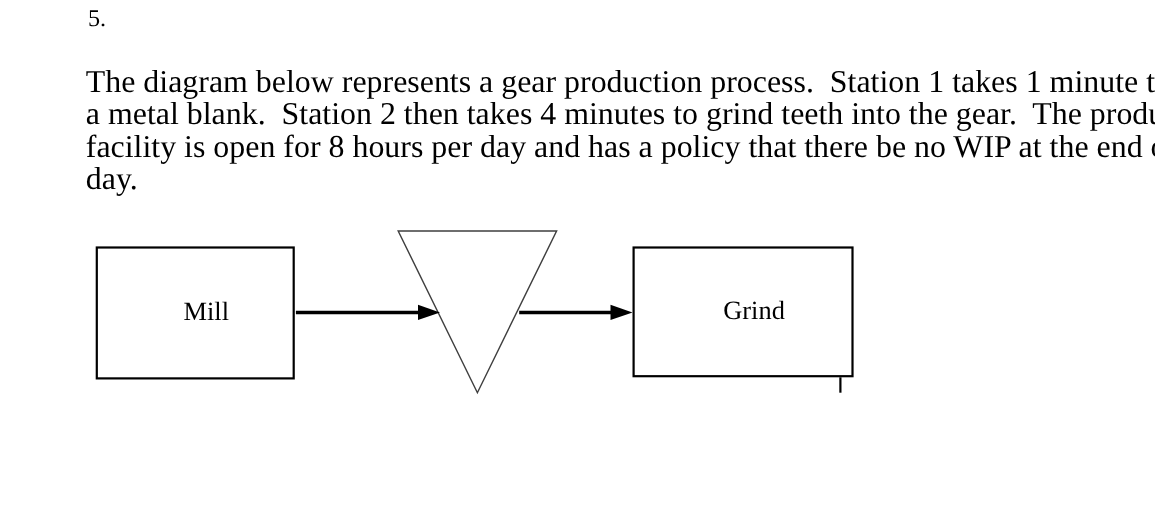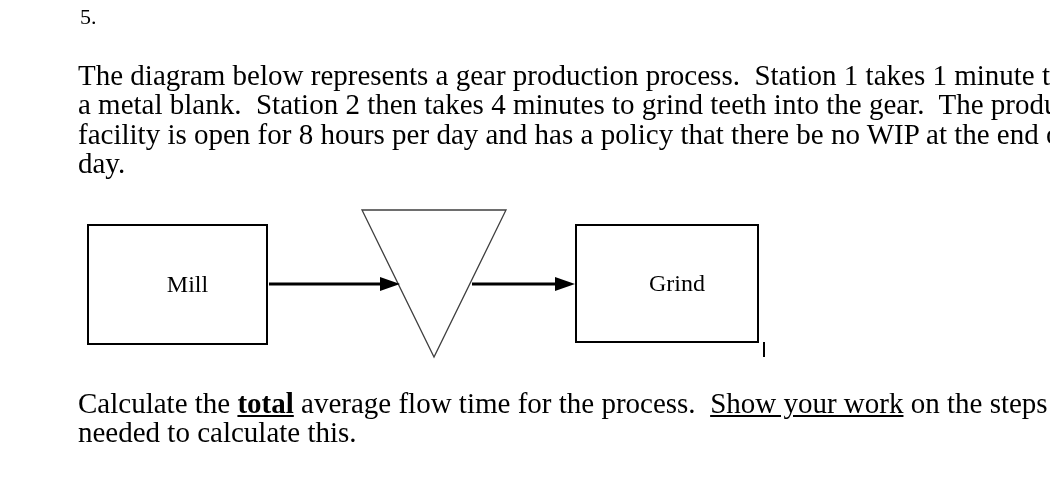--- a/index.html
+++ b/index.html
@@ -43,21 +43,21 @@
     display: flex;
     flex-direction: column;
     align-items: center;
     justify-content: center;
     text-align: center;
     font-size: 24px;
     line-height: 29px;
     padding-left: 20px;
   }
   .station-box.mill  { left: 87px;  top: 224px; width: 181px; height: 121px; }
-  .station-box.grind { left: 575px; top: 224px; width: 184px; height: 119px; }
+  .station-box.grind { left: 575px; top: 224px; width: 201px; height: 119px; }
   .diagram-svg {
     position: absolute;
     left: 0;
     top: 0;
     width: 1050px;
     height: 477px;
     pointer-events: none;
   }
 </style>
 </head>
@@ -94,16 +94,14 @@
     <div class="station-box mill">
       <div>Mill</div>
     </div>
 
     <div class="station-box grind">
       <div>Grind</div>
     </div>
 
   </div>
 
-  <div class="para para-task"><span>Calculate the </span><span class="bold underline">total</span><span> average flow time for the process.  </span><span class="underline">Show your work</span><span> on the steps
-needed to calculate this.</span></div>
 
 </div>
 
 </body></html>

